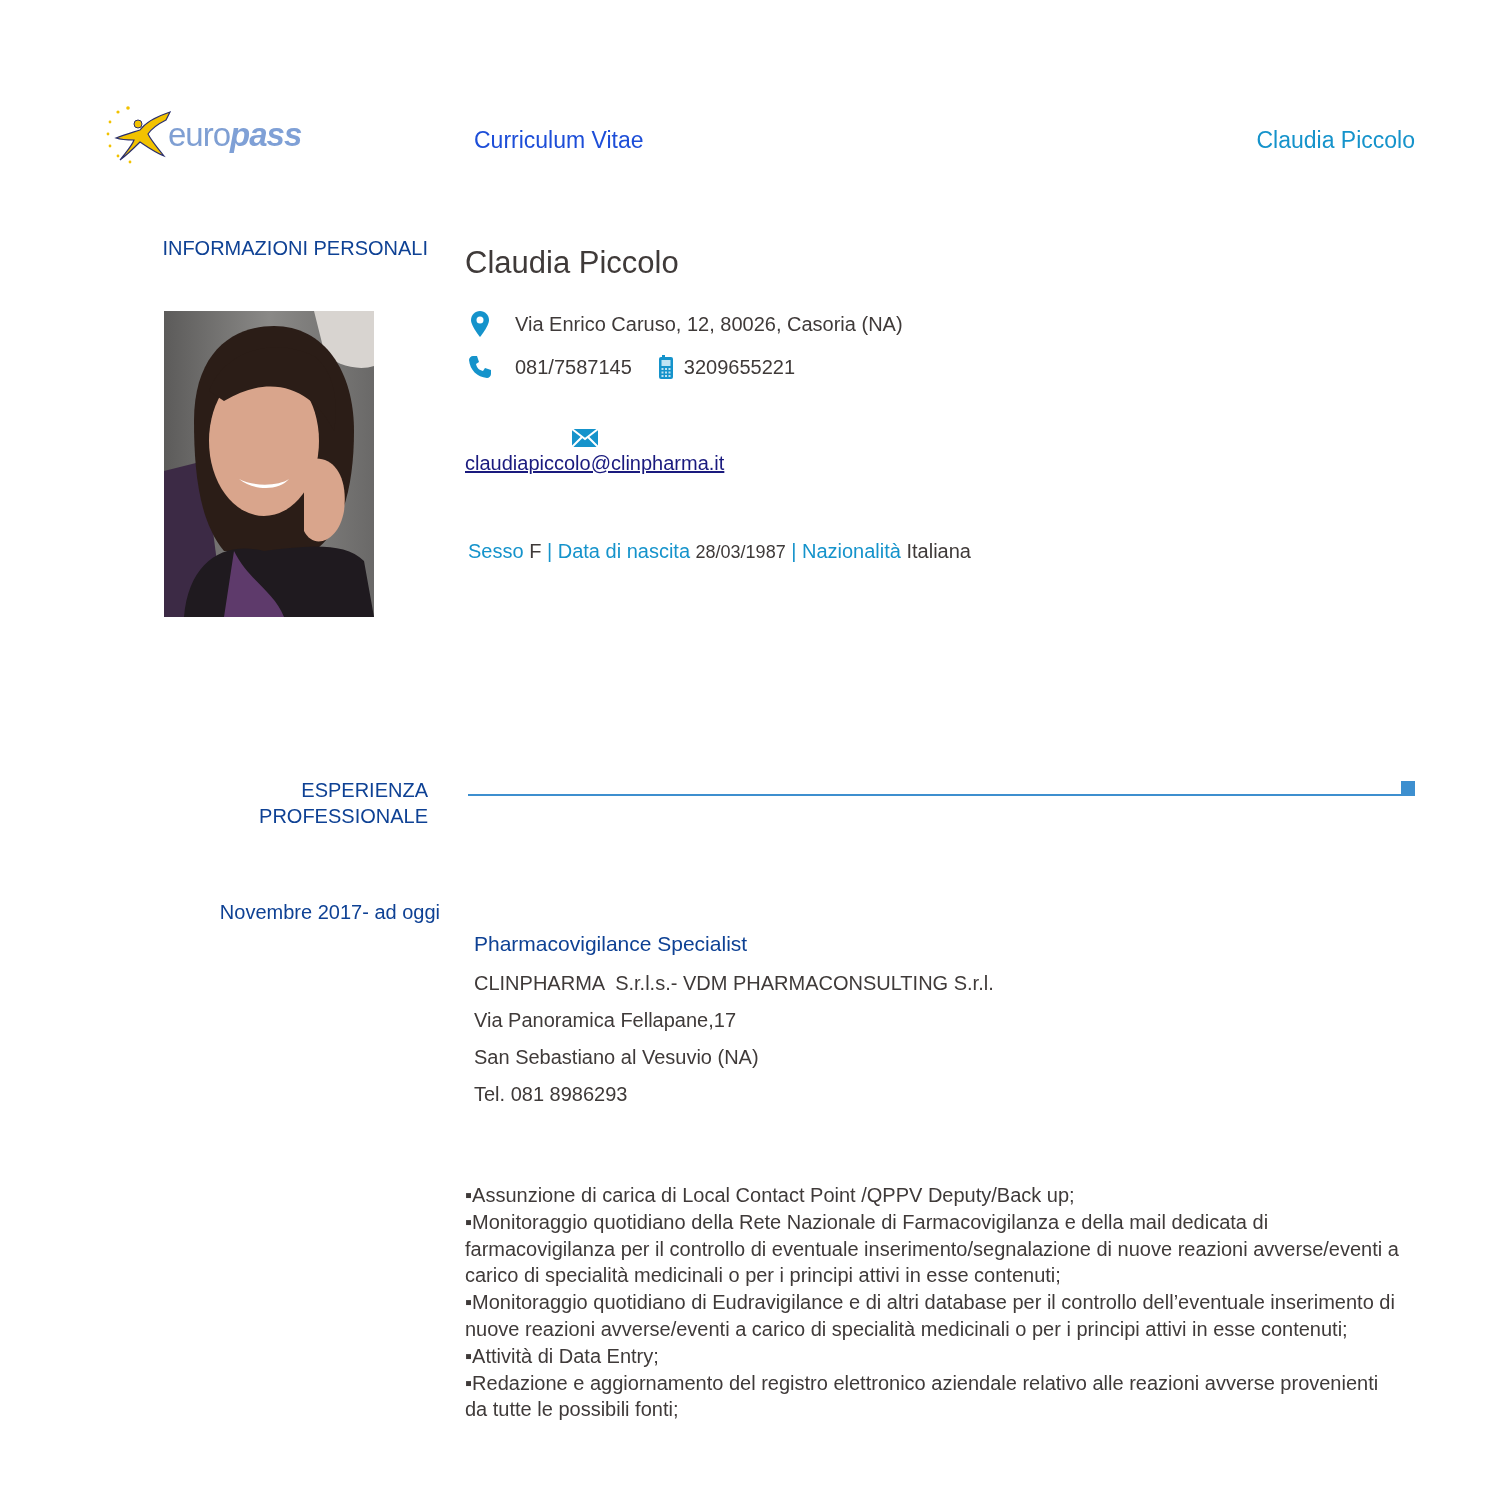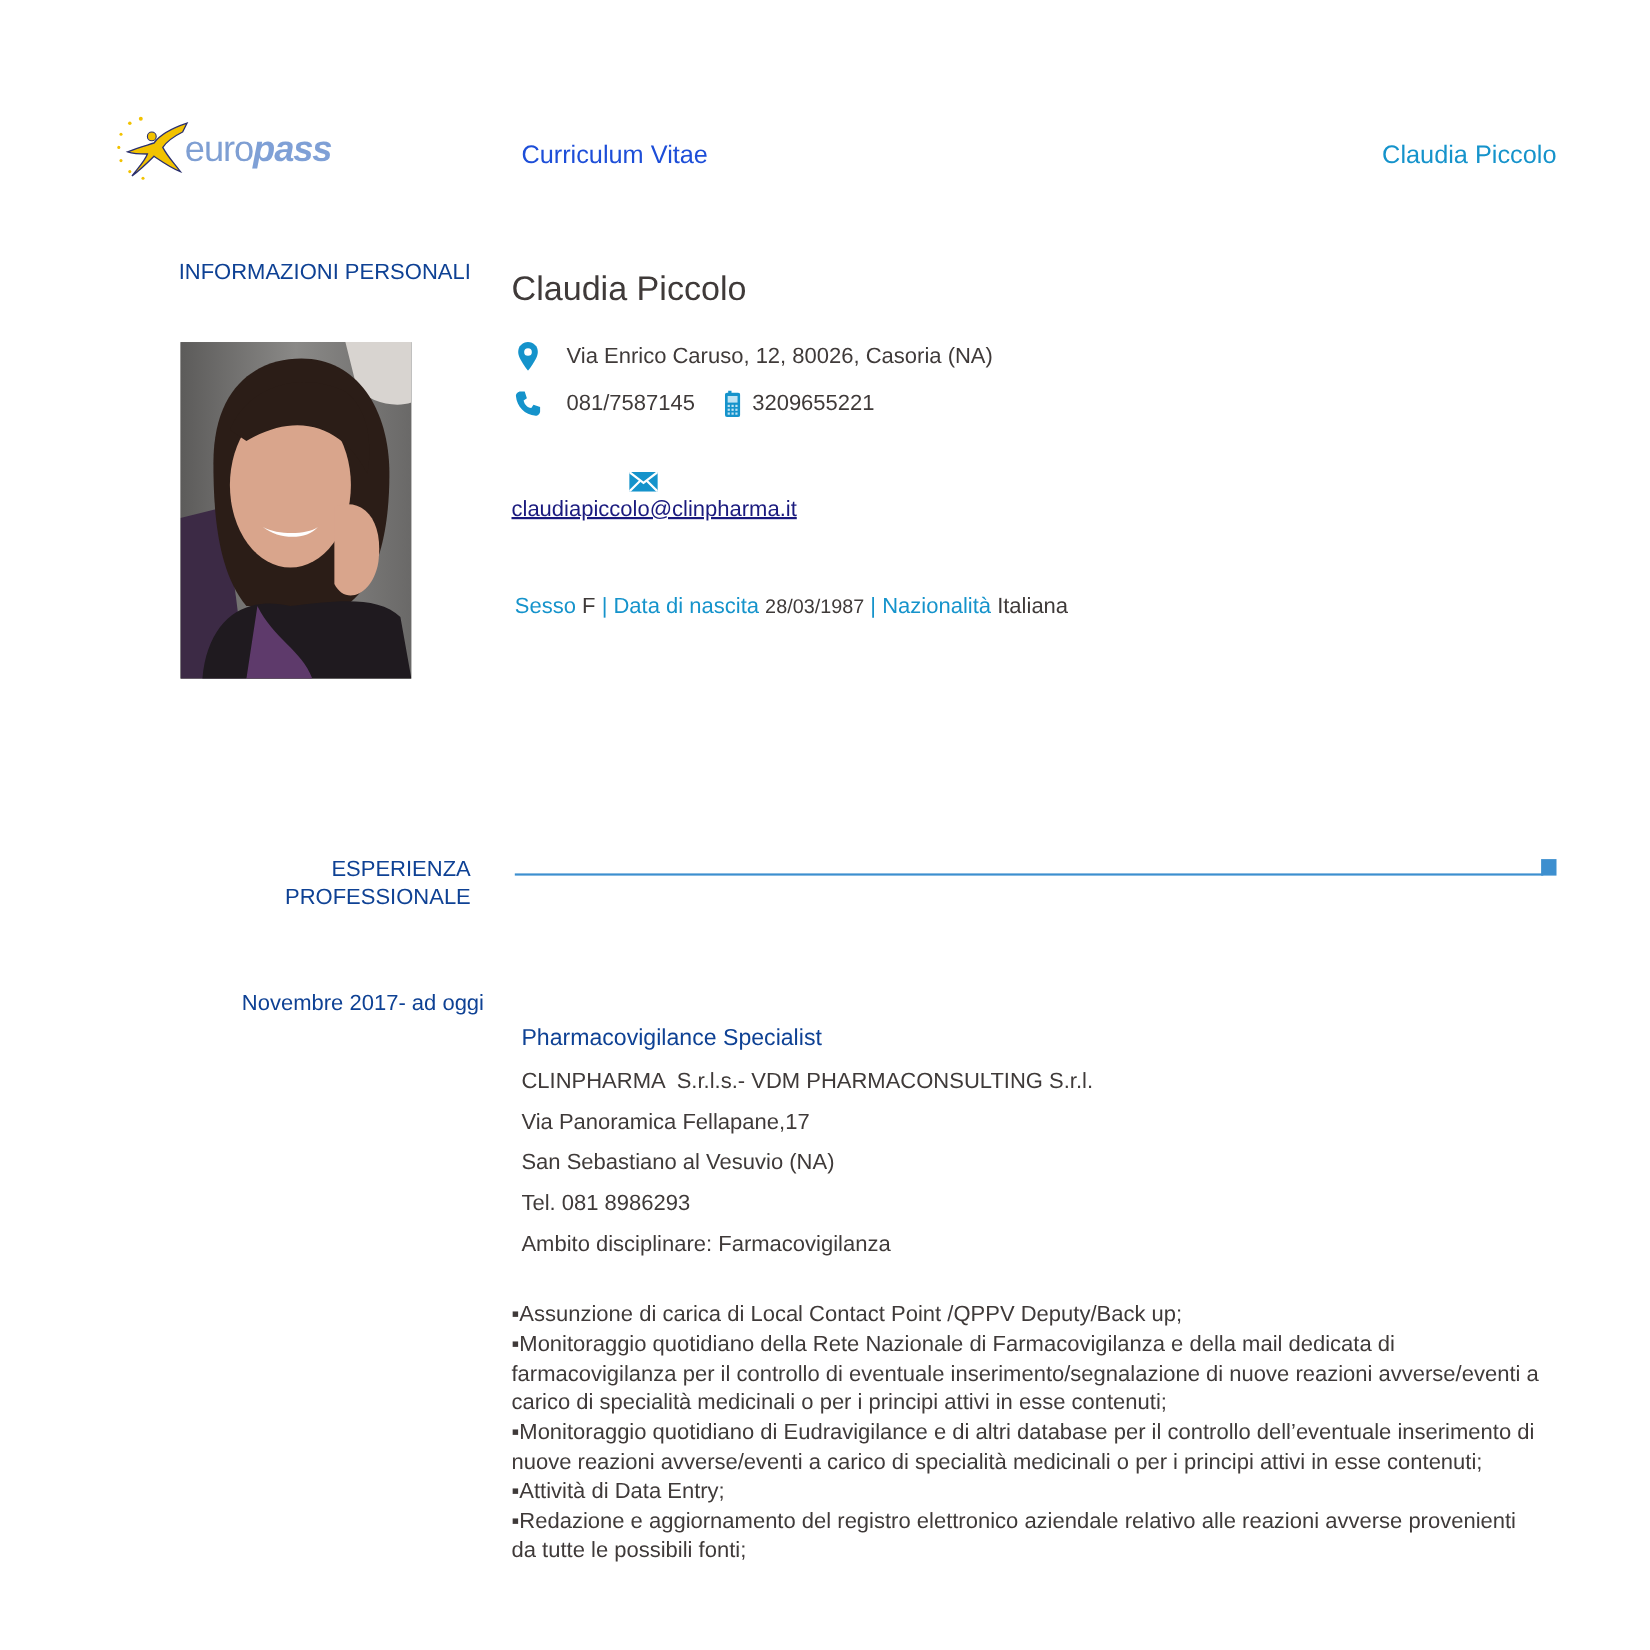--- a/index.html
+++ b/index.html
@@ -168,21 +168,20 @@
 <div class="abs divider-sq"></div>
 
 <div class="abs date">Novembre 2017- ad oggi</div>
 <div class="abs job-title">Pharmacovigilance Specialist</div>
 
 <div class="abs job-lines">
   <div style="white-space:pre">CLINPHARMA  S.r.l.s.- VDM PHARMACONSULTING S.r.l.</div>
   <div>Via Panoramica Fellapane,17</div>
   <div>San Sebastiano al Vesuvio (NA)</div>
   <div>Tel. 081 8986293</div>
-  <div>Ambito disciplinare: Farmacovigilanza</div>
 </div>
 
 <div class="abs bullets">
   <p class="b">▪Assunzione di carica di Local Contact Point /QPPV Deputy/Back up;</p>
   <p class="b">▪Monitoraggio quotidiano della Rete Nazionale di Farmacovigilanza e della mail dedicata di farmacovigilanza per il controllo di eventuale inserimento/segnalazione di nuove reazioni avverse/eventi a carico di specialità medicinali o per i principi attivi in esse contenuti;</p>
   <p class="b">▪Monitoraggio quotidiano di Eudravigilance e di altri database per il controllo dell’eventuale inserimento di nuove reazioni avverse/eventi a carico di specialità medicinali o per i principi attivi in esse contenuti;</p>
   <p class="b">▪Attività di Data Entry;</p>
   <p class="b">▪Redazione e aggiornamento del registro elettronico aziendale relativo alle reazioni avverse provenienti da tutte le possibili fonti;</p>
 </div>
 

